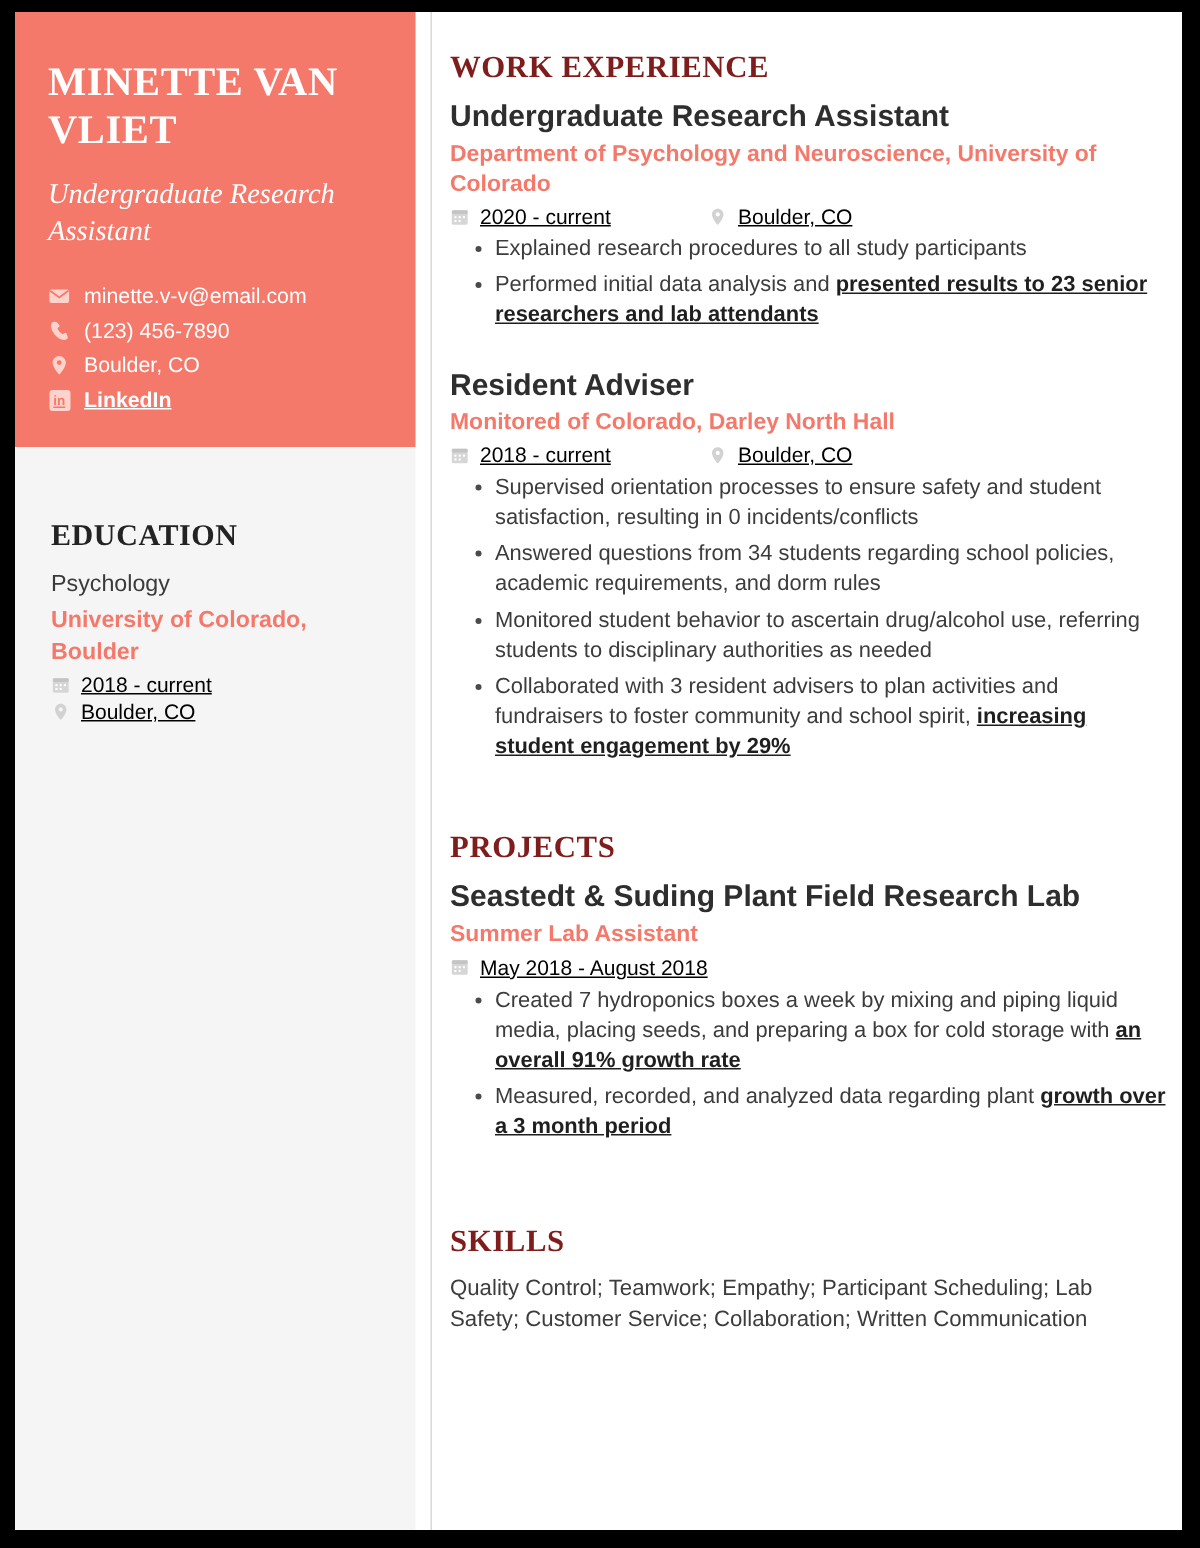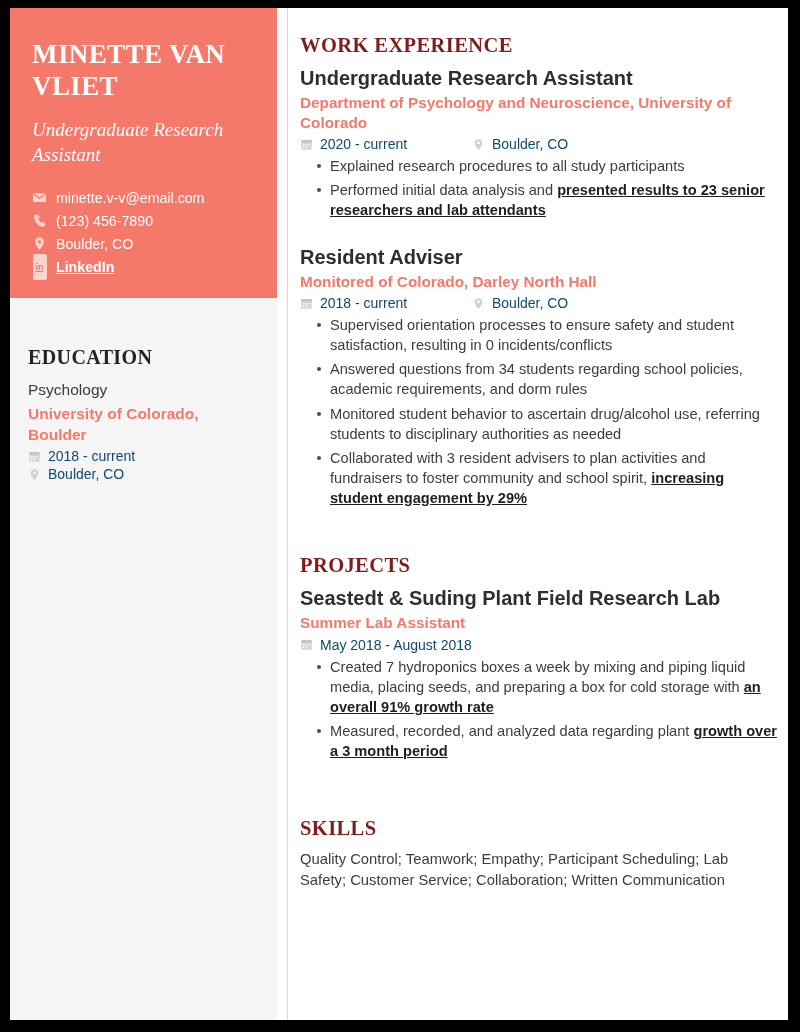--- a/index.html
+++ b/index.html
@@ -84,21 +84,21 @@
     justify-content: center;
   }
   .contact-item .ico svg { display: block; }
   .contact-link {
     color: #ffffff;
     text-decoration: underline;
     font-weight: 600;
   }
 
   .side-section {
-    padding: 0 18px;
+    padding: 0 24px;
   }
   .side-section.first { padding-top: 28px; }
   .side-head {
     font-family: "Liberation Serif", serif;
     font-weight: bold;
     font-size: 20px;
     letter-spacing: 0.4px;
     color: #232323;
     margin: 0 0 10px 0;
     text-transform: uppercase;
@@ -114,22 +114,23 @@
     font-weight: bold;
     color: #f5796a;
     line-height: 1.36;
     margin: 2px 0 3px 0;
   }
   .meta-row {
     display: flex;
     align-items: center;
     gap: 7px;
     font-size: 14px;
-    color: #0c4a6e;
+    color: #000000;
     margin-top: 2px;
+    text-decoration: underline;
   }
   .meta-row .ico {
     width: 13px; height: 13px;
     flex: 0 0 13px;
     display: flex; align-items: center; justify-content: center;
   }
 
   
   .divider {
     position: absolute;
@@ -212,21 +213,21 @@
   }
 
   .skills-text {
     font-size: 14.8px;
     line-height: 1.42;
     color: #3c3c3c;
     margin: 0;
   }
 
   .li-badge {
-    width: 14px; height: 26px;
+    width: 14px; height: 14px;
     border-radius: 2px;
     background: #ffd2cb;
     color: #f5796a;
     font-size: 9px;
     font-weight: bold;
     display: flex;
     align-items: center;
     justify-content: center;
     font-family: "Liberation Sans", sans-serif;
     text-decoration: underline;

